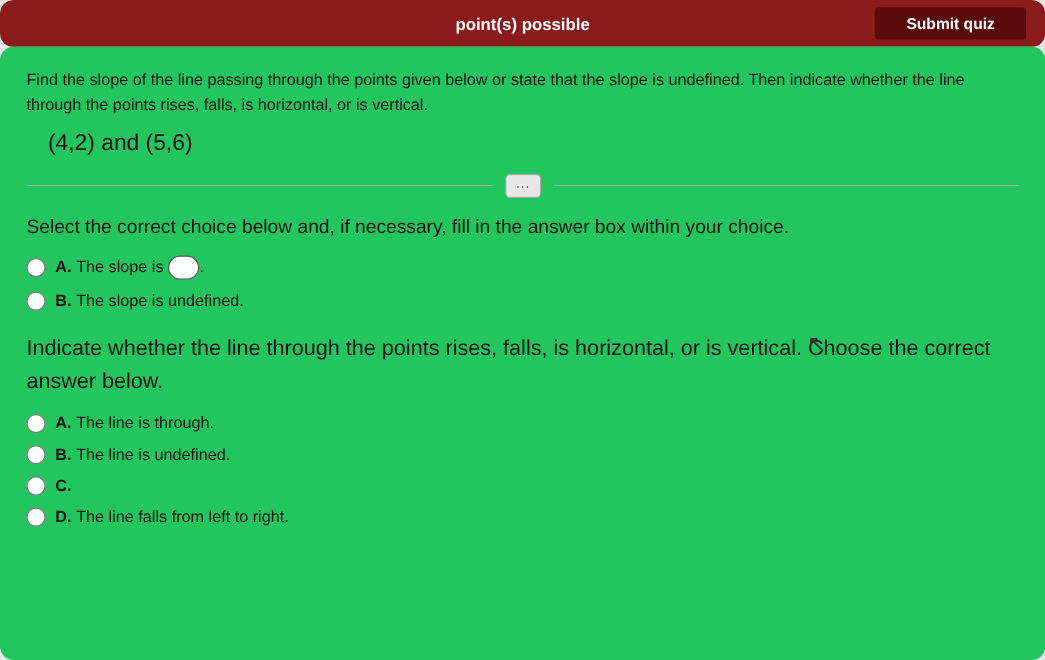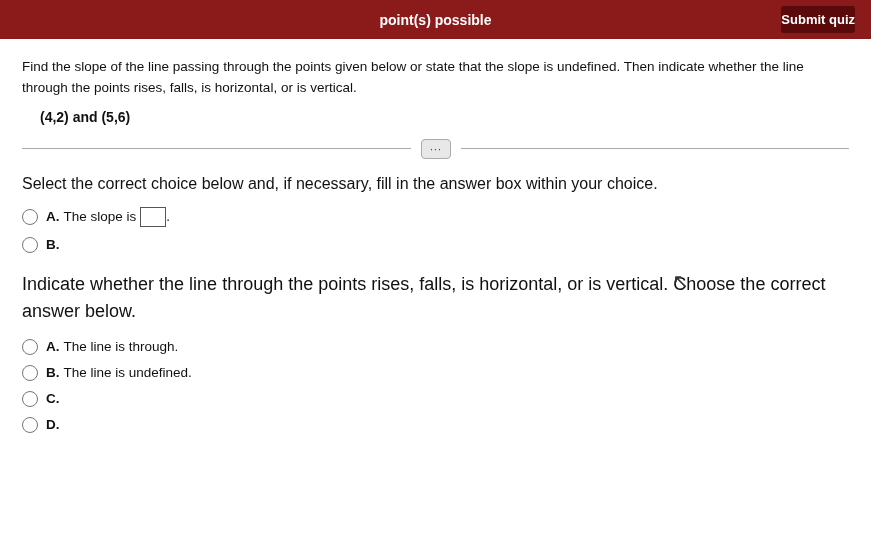--- a/index.html
+++ b/index.html
@@ -1,15 +1,15 @@
 <!DOCTYPE html>
 <html><head>
   <meta charset="utf-8">
   <style>
-    * { box-sizing: border-box; margin: 0; padding: 0; }
+    * { box-sizing: border-box; margin: 0; padding: 0; border-radius: 11px; }
     body {
       font-family: Arial, sans-serif;
       background: #e8e8e8;
       width: 871px;
       min-height: 550px;
       display: flex;
       flex-direction: column;
     }
 
     .top-bar {
@@ -26,43 +26,43 @@
       font-size: 14px;
       font-weight: bold;
       text-align: center;
       flex: 1;
     }
 
     .submit-btn {
       background: #5a0a0a;
       color: #fff;
       border: none;
-      padding: 6px 0;
+      padding: 6px 26px;
       font-size: 13px;
       font-weight: bold;
       cursor: pointer;
       border-radius: 3px;
     }
 
     .main-content {
-      background: #ffffff;
+      background: #22c55e;
       flex: 1;
       padding: 18px 22px 22px 22px;
     }
 
     .question-text {
       font-size: 13.5px;
       color: #111;
       line-height: 1.55;
       margin-bottom: 10px;
     }
 
     .points-given {
-      font-size: 14px;
-      font-weight: bold;
+      font-size: 19px;
+      font-weight: normal;
       margin-left: 18px;
       margin-bottom: 14px;
       color: #111;
     }
 
     .divider-row {
       display: flex;
       align-items: center;
       margin: 12px 0 16px 0;
     }
@@ -175,20 +175,21 @@
         <input type="radio" name="slope" style="">
         <span class="choice-label">A.</span>
         <span>The slope is</span>
         <span class="answer-box"></span>
         <span>.</span>
       </div>
 
       <div class="choice-item">
         <input type="radio" name="slope" style="">
         <span class="choice-label">B.</span>
+        <span>The slope is undefined.</span>
       </div>
     </div>
 
     <p class="indicate-prompt">Indicate whether the line through the points rises, falls, is horizontal, or is vertical. Choose the correct answer below.</p>
 
     <div class="choice-group">
 
       <div class="choice-item">
         <input type="radio" name="line" style="">
         <span class="choice-label">A.</span>
@@ -202,19 +203,20 @@
       </div>
 
       <div class="choice-item">
         <input type="radio" name="line" style="">
         <span class="choice-label">C.</span>
       </div>
 
       <div class="choice-item">
         <input type="radio" name="line" style="">
         <span class="choice-label">D.</span>
+        <span>The line falls from left to right.</span>
       </div>
     </div>
 
     <span class="cursor-pointer">↖</span>
 
   </div>
 </div>
 
 </body></html>

